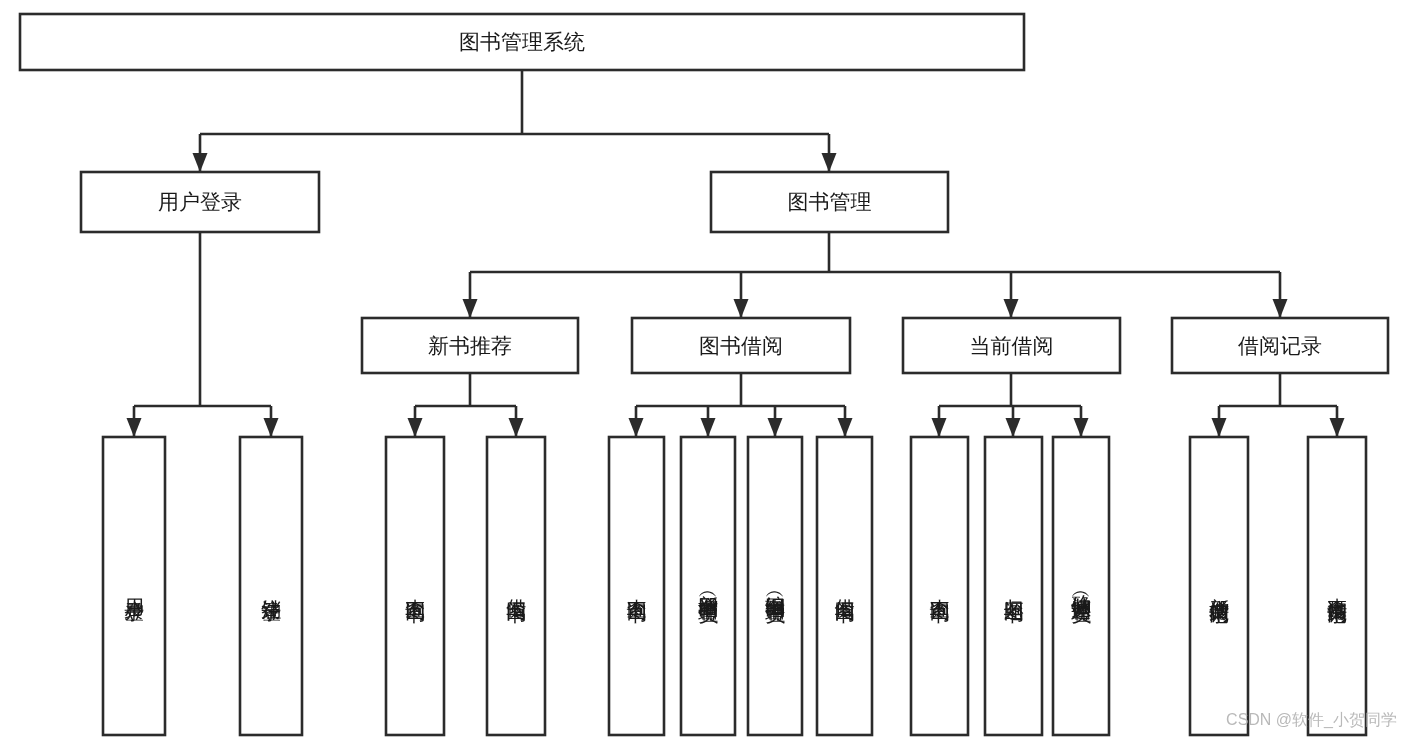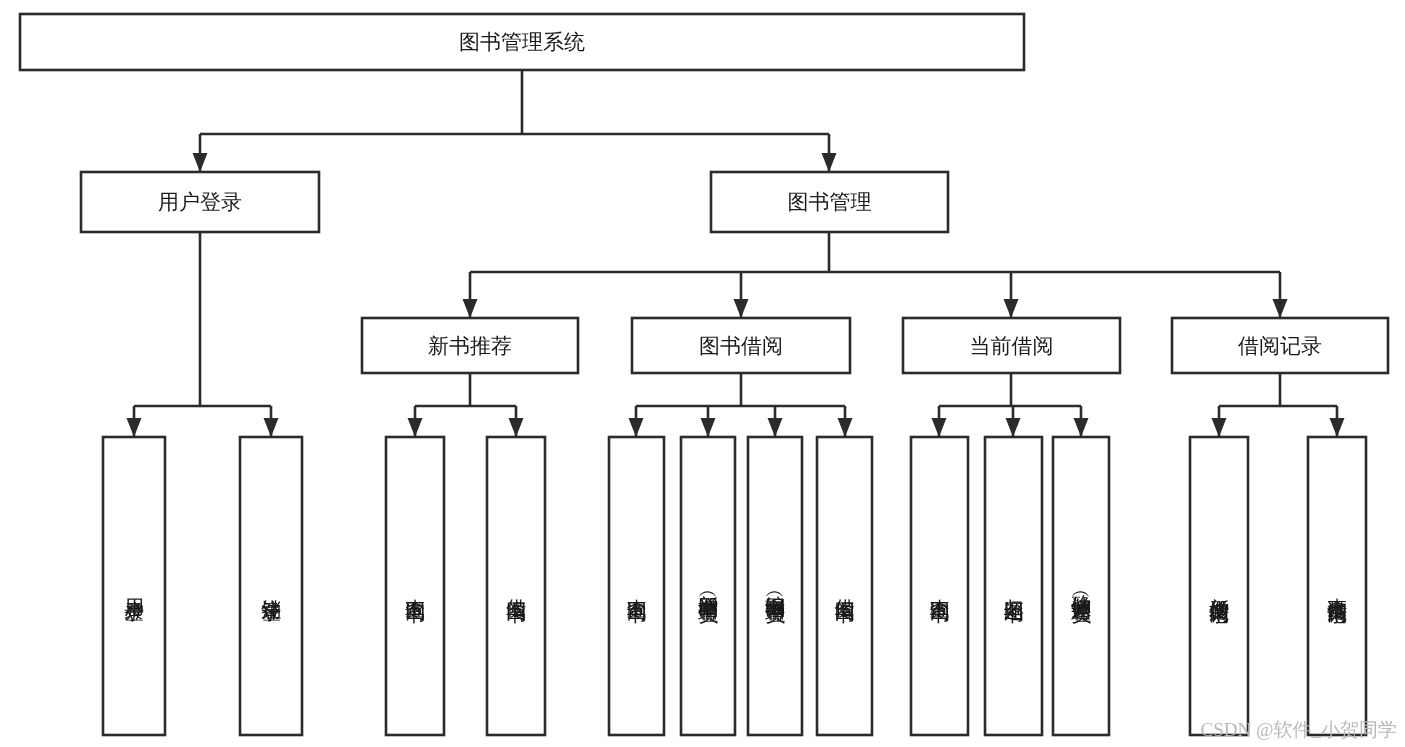--- a/index.html
+++ b/index.html
@@ -61,23 +61,23 @@
     font-size: 20px;
     line-height: 1.18;
     color: #1a1a1a;
     letter-spacing: 1.5px;
     pointer-events: none;
     text-align: center;
   }
   #watermark {
     position: absolute;
     right: 8px;
-    bottom: 4px;
-    font-family: Liberation Serif, serif;
-    font-size: 19px;
+    bottom: 16px;
+    font-family: Liberation Sans, sans-serif;
+    font-size: 16px;
     color: #b9b9b9;
     white-space: pre;
     pointer-events: none;
   }
 </style>
 </head>
 <body>
 
 <div id="diagram-root">
 

